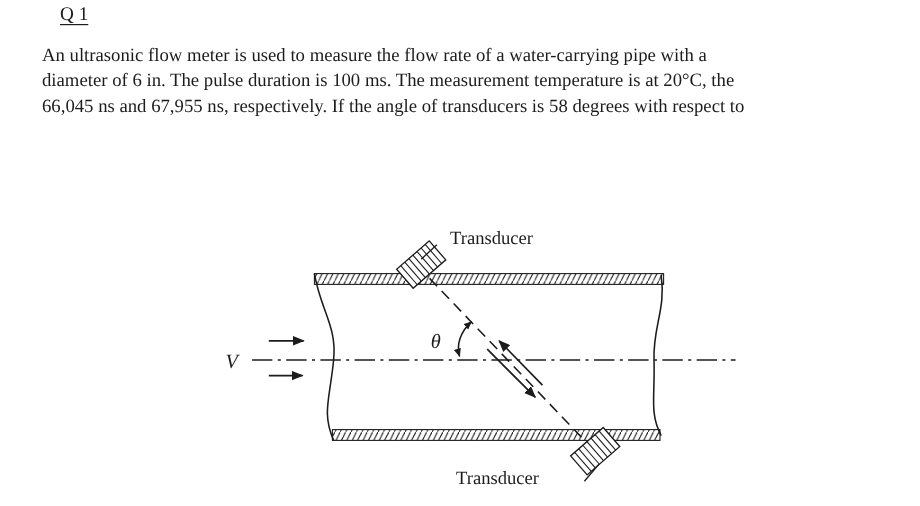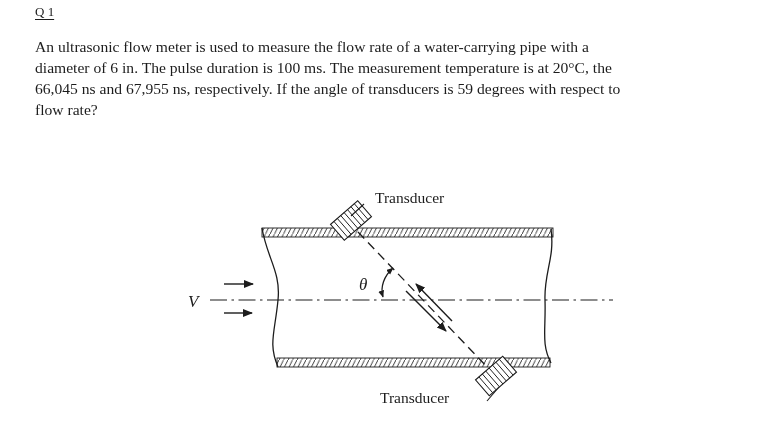--- a/index.html
+++ b/index.html
@@ -5,22 +5,22 @@
   html,body{margin:0;padding:0;background:#ffffff;}
   .page{
     position:relative;
     width:767px;height:422px;
     background:#ffffff;
     font-family:"Liberation Serif","DejaVu Serif",serif;
     color:#1c1c1c;
     overflow:hidden;
   }
   .qtitle{
-    position:absolute;left:35px;top:4px;
-    font-size:13px;
+    position:absolute;left:50px;top:4px;
+    font-size:16px;
     text-decoration:underline;
     text-underline-offset:3px;
     white-space:nowrap;
   }
   .problem{
     position:absolute;left:35px;top:36px;width:720px;
   }
   .problem .line{
     font-size:15.6px;
     line-height:21px;
@@ -34,22 +34,21 @@
 </head>
 <body>
 
 <div class="page">
 
   <div class="qtitle">Q 1</div>
 
   <div class="problem">
     <div class="line">An ultrasonic flow meter is used to measure the flow rate of a water-carrying pipe with a</div>
     <div class="line">diameter of 6 in. The pulse duration is 100 ms. The measurement temperature is at 20°C, the</div>
-    <div class="line">66,045 ns and 67,955 ns, respectively. If the angle of transducers is 59 degrees with respect to</div>
-    <div class="line">flow rate?</div>
+    <div class="line">66,045 ns and 67,955 ns, respectively. If the angle of transducers is 58 degrees with respect to</div>
   </div>
 
   <svg class="diagram" width="767" height="422" viewBox="0 0 767 422">
     <defs>
       <pattern id="hatchWall" patternUnits="userSpaceOnUse" width="4.5" height="9">
         <line x1="0" y1="9" x2="4.5" y2="0" stroke="#1c1c1c" stroke-width="0.9"></line>
       </pattern>
       <marker id="arr" markerUnits="userSpaceOnUse" markerWidth="11" markerHeight="9" refX="9" refY="4" orient="auto">
         <path d="M0,0 L10,4 L0,8 Z" fill="#1c1c1c"></path>
       </marker>

